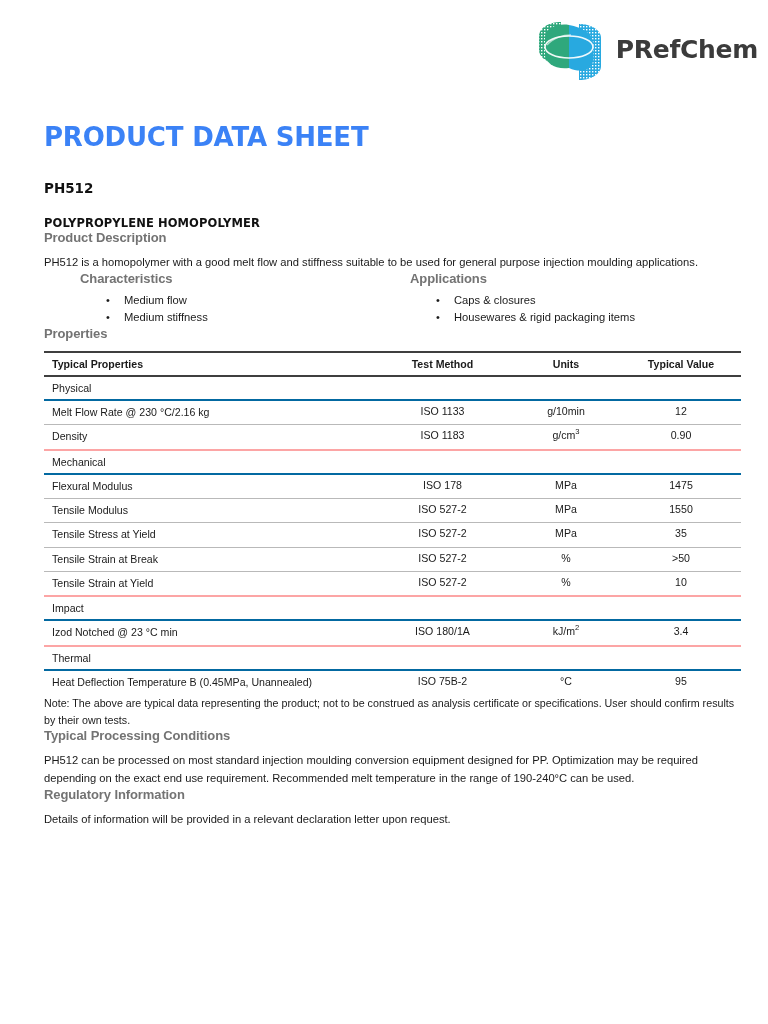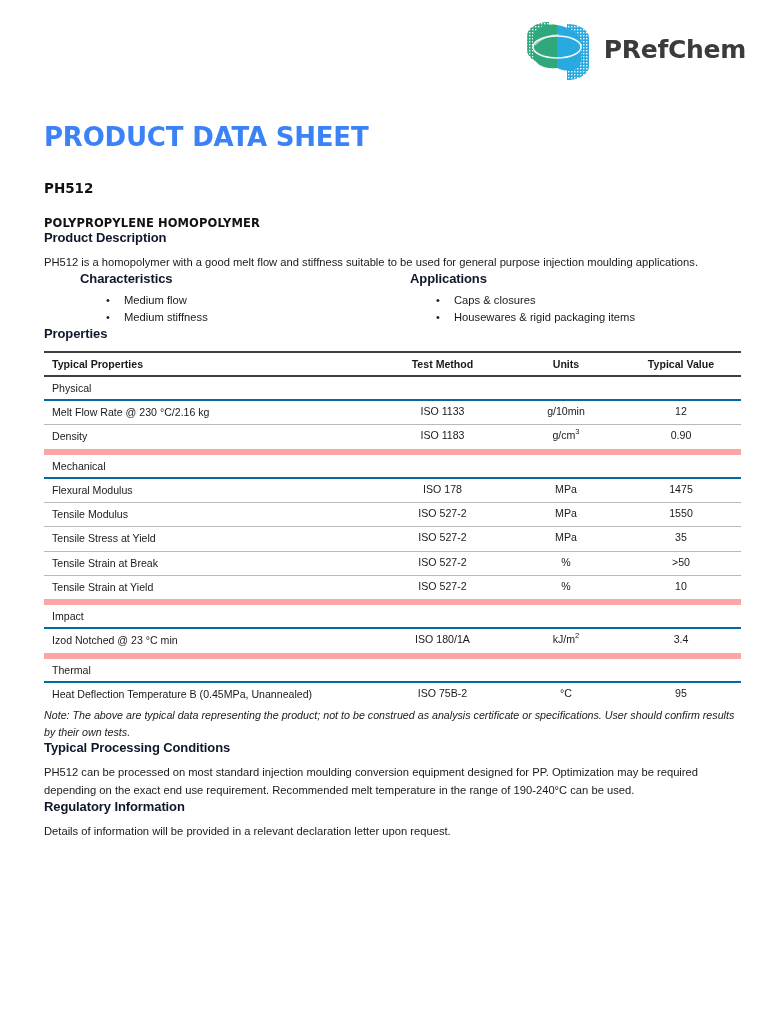--- a/index.html
+++ b/index.html
@@ -13,21 +13,21 @@
     position: relative;
     font-family: "Liberation Sans", sans-serif;
     color: #1a1a1a;
     overflow: hidden;
   }
 
   
   .header {
     position: absolute;
     top: 14px;
-    right: 22px;
+    right: 10px;
     display: flex;
     align-items: center;
     gap: 9px;
   }
   .logo-mark {
     position: relative;
     width: 72px;
     height: 72px;
     flex: 0 0 auto;
   }
@@ -69,21 +69,21 @@
   .family {
     margin-top: 20px;
     font-size: 11.5px;
     font-weight: bold;
     letter-spacing: 0.1px;
     font-family: "DejaVu Sans", sans-serif;
     color: #111;
   }
 
   h2.section {
-    color: #0f172a;
+    color: #737373;
     font-size: 13px;
     font-weight: bold;
     margin: 0;
     padding: 0;
     letter-spacing: -0.1px;
   }
   .sec-desc  { margin-top: 20px; }
   .sec-char  { margin-top: 22px; }
   .sec-props { margin-top: 20px; }
   .sec-proc  { margin-top: 17px; }
@@ -163,28 +163,27 @@
     padding-bottom: 5px;
   }
   tr.data td {
     border-bottom: 1px solid #b9b9b9;
   }
   tr.data td.d-prop { text-align: left; padding-left: 8px; line-height: 1.45; }
   tr.data td.d-test,
   tr.data td.d-unit,
   tr.data td.d-val { text-align: center; }
 
-  tr.data.last-in-group td { border-bottom: 6px solid #fca5a5; }
+  tr.data.last-in-group td { border-bottom: 2px solid #fca5a5; }
   tr.data.no-rule td { border-bottom: none; }
 
   sup { font-size: 0.72em; vertical-align: super; line-height: 0; }
 
   p.note {
     font-size: 10.7px;
-    font-style: italic;
     line-height: 1.55;
     margin: 1px 0 0 0;
     color: #1a1a1a;
   }
 </style>
 </head>
 <body>
 
 <div class="header">
   <div class="logo-mark">

